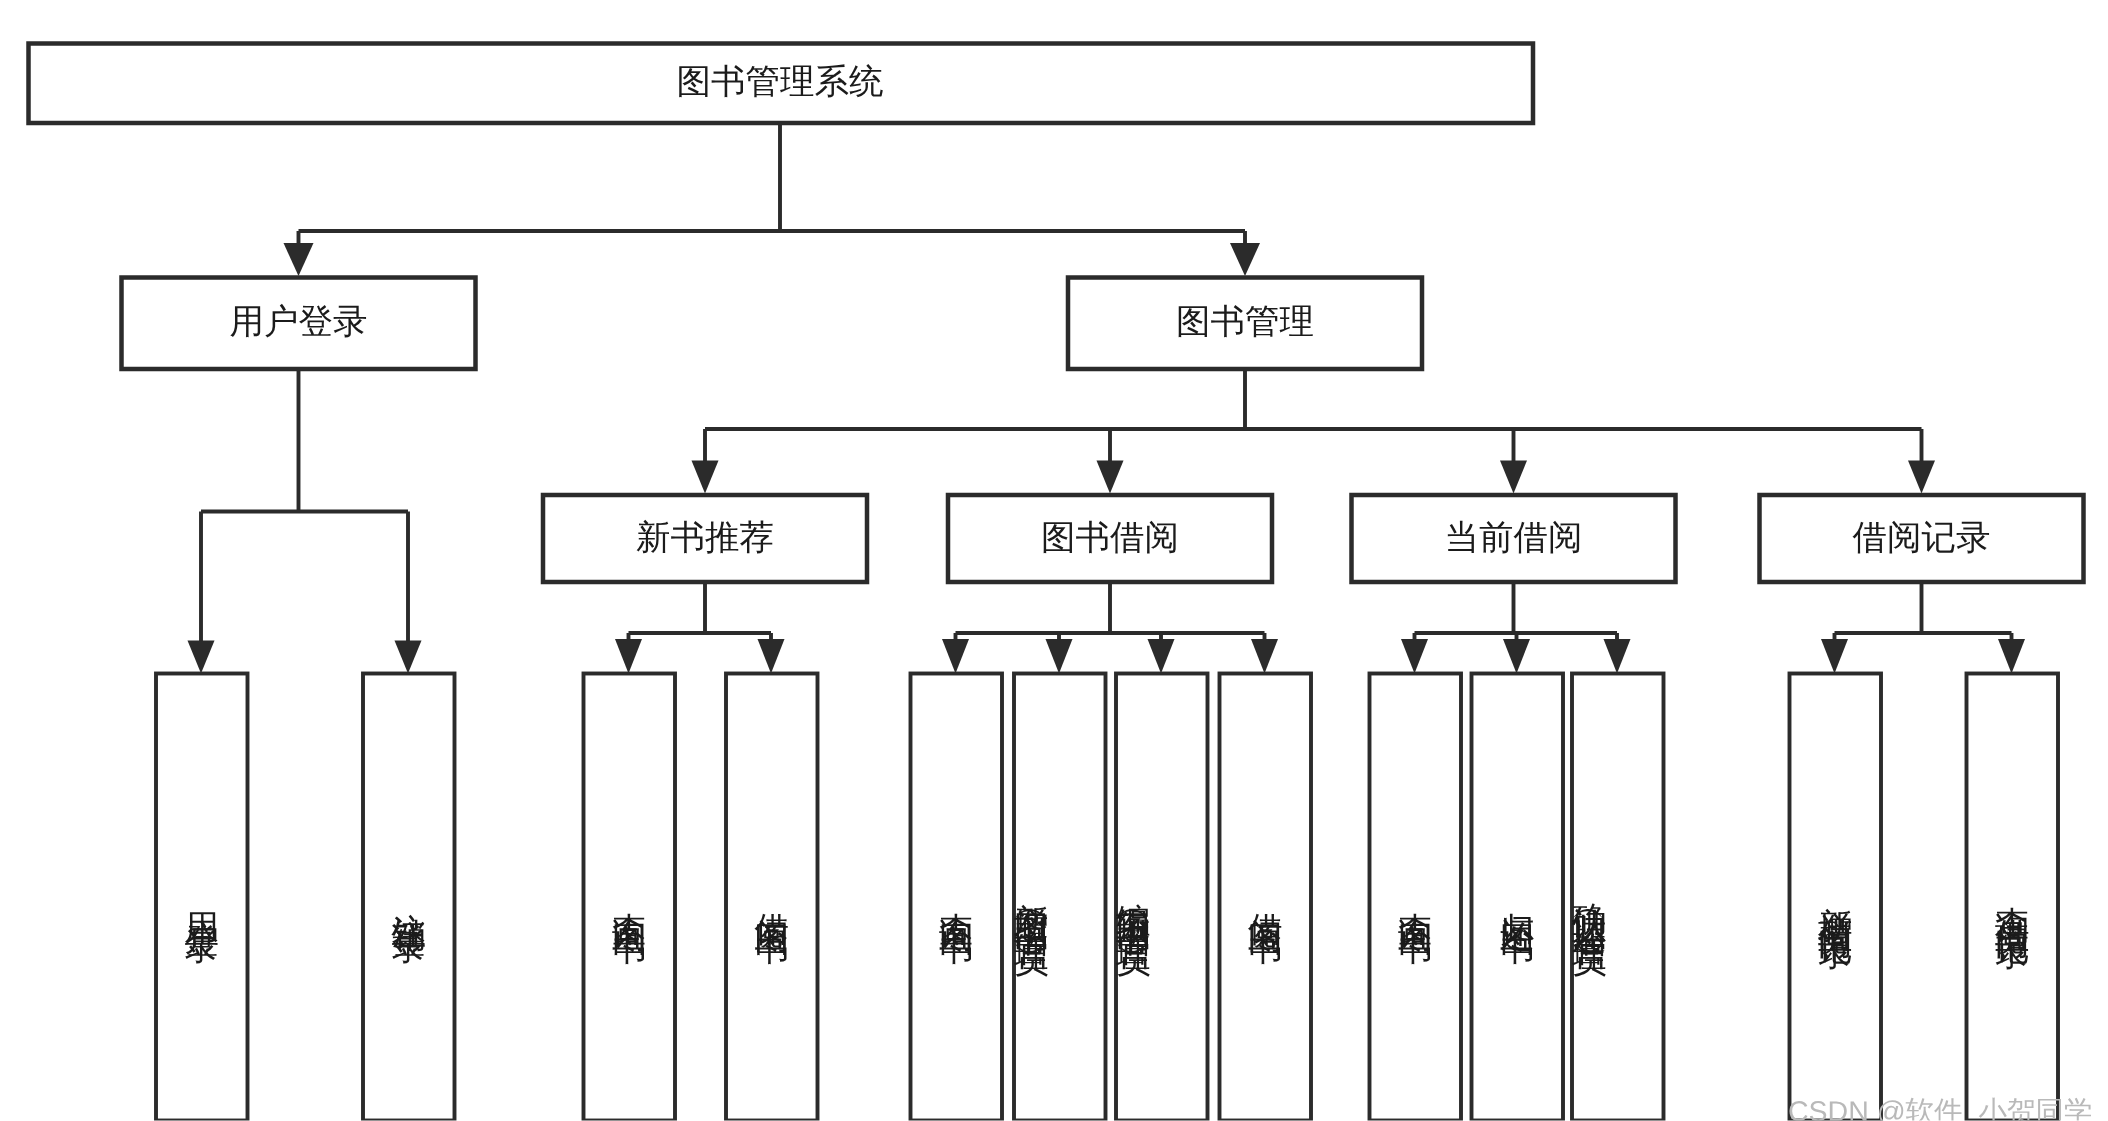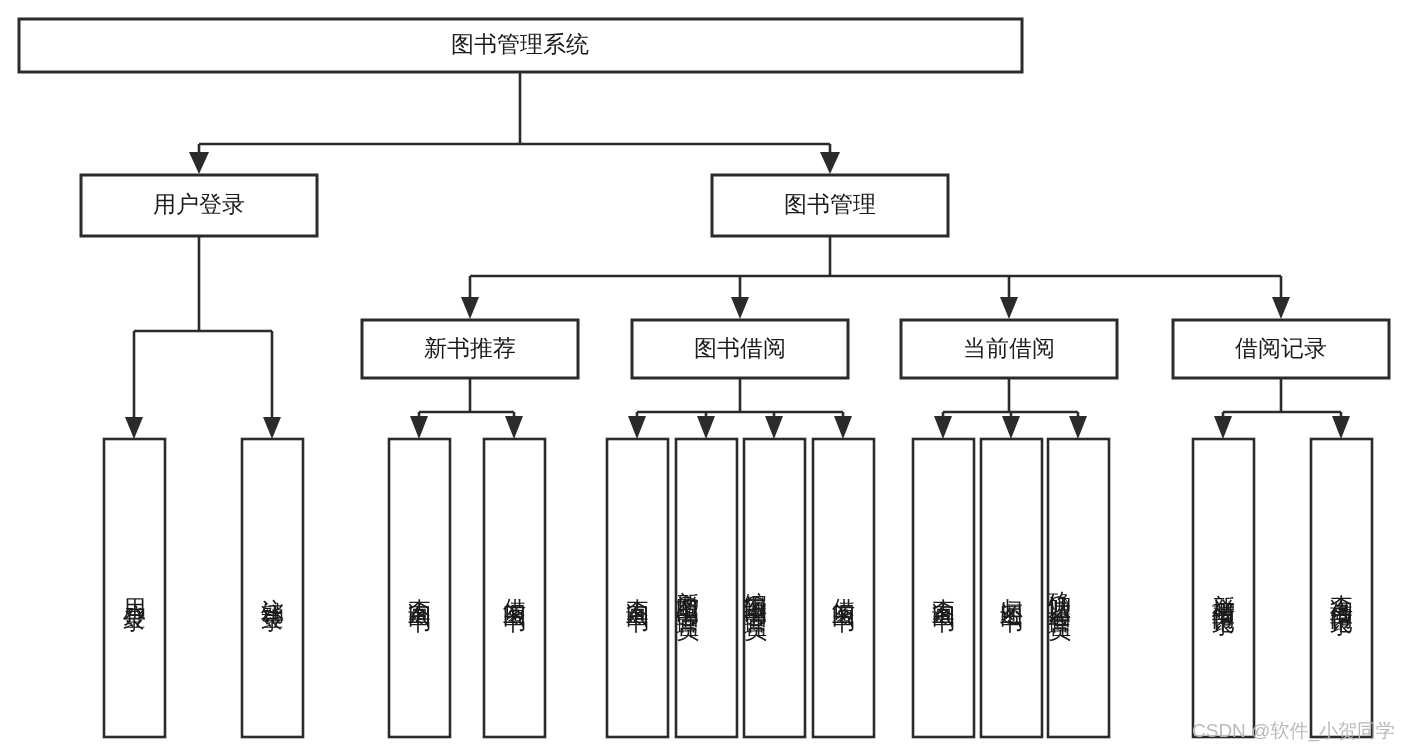--- a/index.html
+++ b/index.html
@@ -10,21 +10,21 @@
   body {
     width: 1405px;
     height: 747px;
     font-family: "Liberation Sans", "DejaVu Sans", sans-serif;
     overflow: hidden;
     position: relative;
   }
   #diagram-root {
     position: absolute;
     left: 0;
-    top: 4px;
+    top: 14px;
     width: 1405px;
     height: 658px;
     text-align: right;
   }
   .node-box {
     fill: #ffffff;
     stroke: #2b2b2b;
     stroke-width: 3;
   }
   .node-box-thin {

